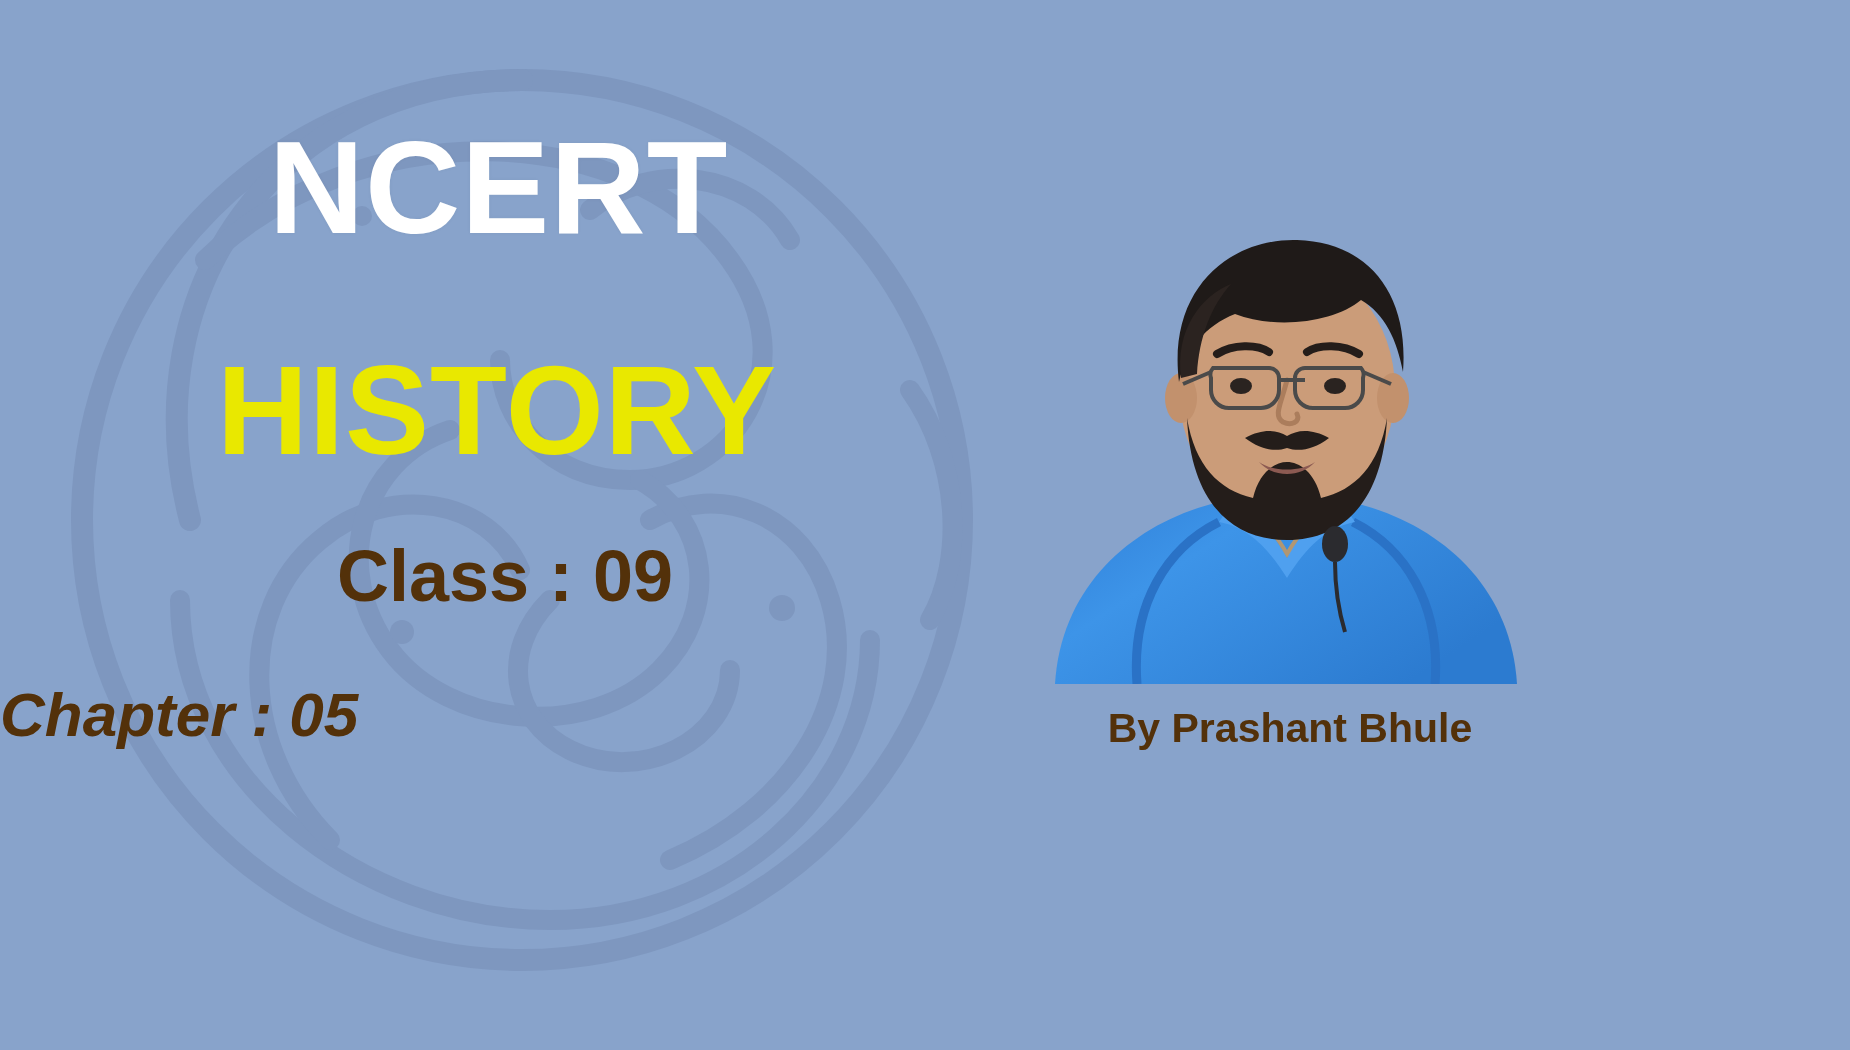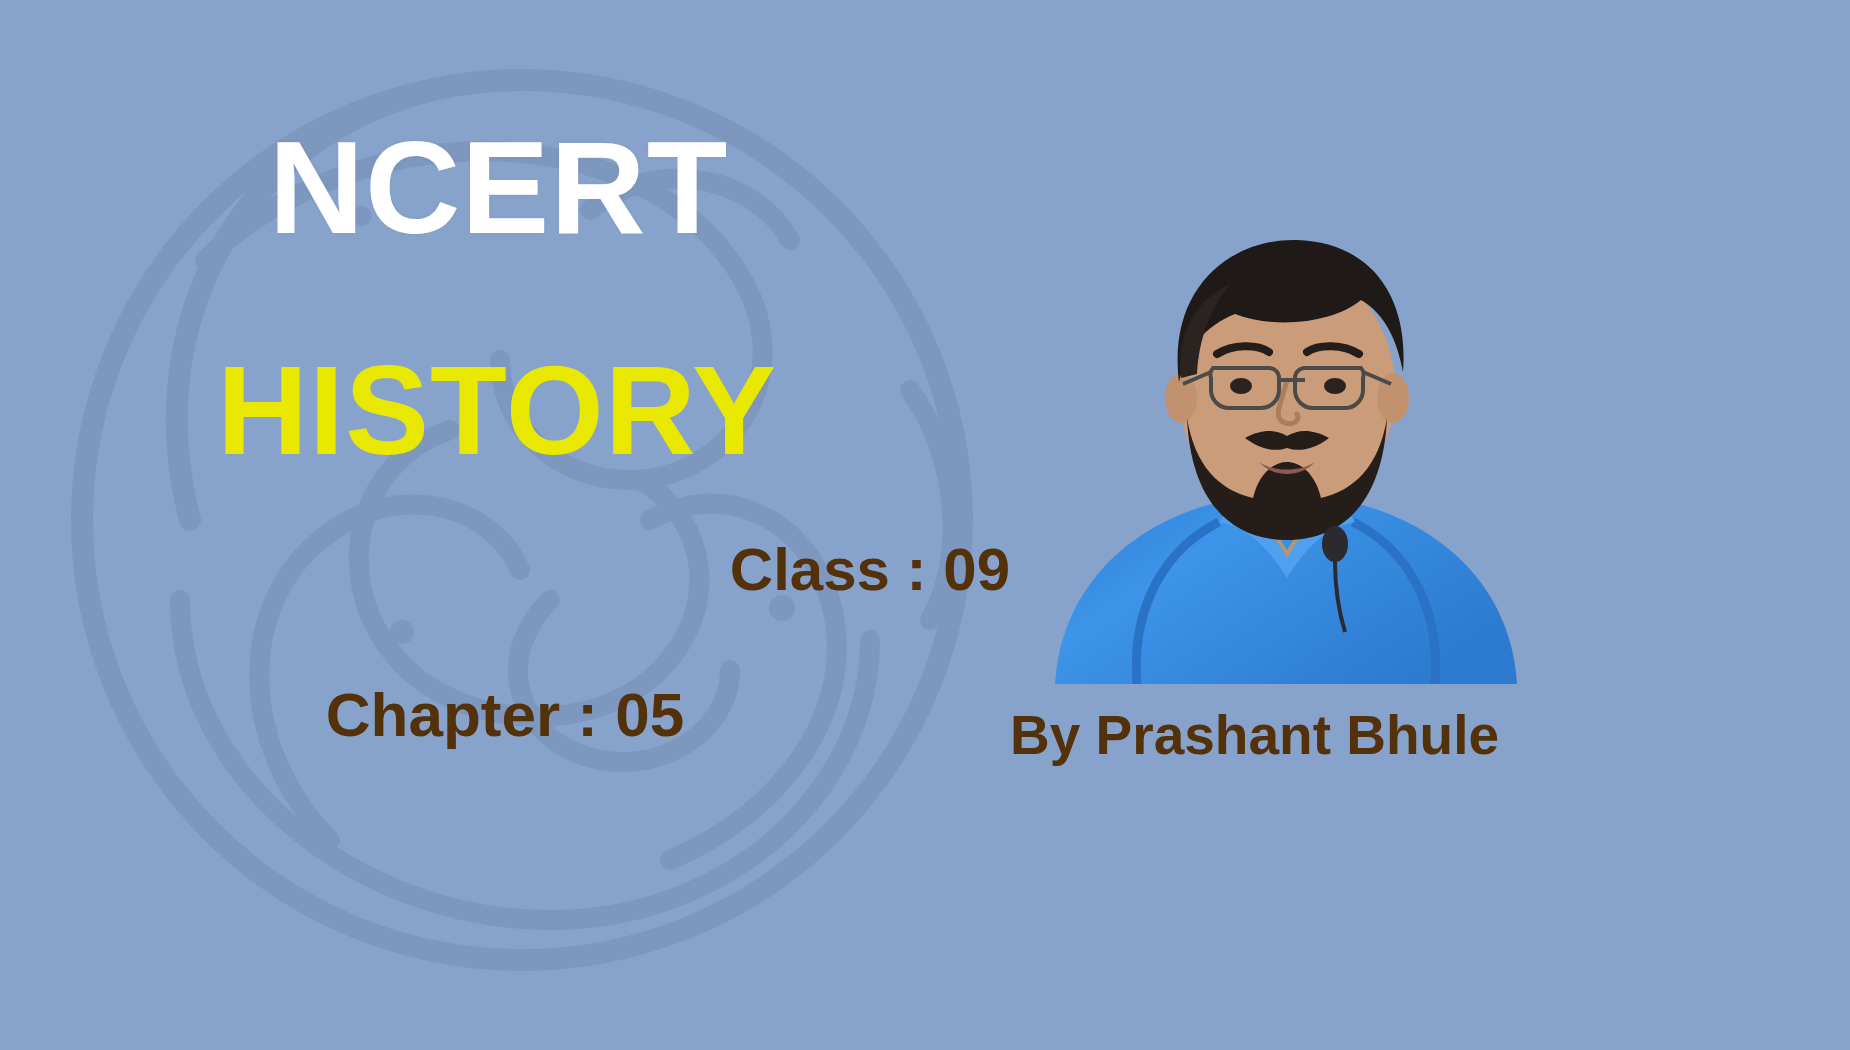--- a/index.html
+++ b/index.html
@@ -58,35 +58,35 @@
     color: #e9e800;
     font-size: 126px;
     font-weight: bold;
     letter-spacing: 1px;
     line-height: 1;
   }
   .meta-class {
     position: absolute;
     left: 0; right: 0;
     top: 540px;
-    text-align: right;
+    text-align: center;
     color: #53310a;
-    font-size: 60px;
+    font-size: 72px;
     font-weight: bold;
     line-height: 1;
   }
   .meta-chapter {
     position: absolute;
     left: 0; right: 0;
     top: 684px;
-    text-align: center;
     color: #53310a;
     font-size: 62px;
     font-weight: bold;
     line-height: 1;
+    font-style: italic;
   }
 
   
   .logo {
     position: absolute;
     right: 18px;
     top: 16px;
     width: 400px;
     height: 140px;
   }
@@ -101,23 +101,23 @@
     height: 462px;
     overflow: hidden;
   }
   .presenter svg { display: block; width: 100%; height: 100%; }
 
   .presenter-name {
     position: absolute;
     left: 1010px;
     top: 708px;
     width: 560px;
-    text-align: left;
+    text-align: center;
     color: #53310a;
-    font-size: 55px;
+    font-size: 41px;
     font-weight: bold;
     line-height: 1;
     white-space: nowrap;
   }
 </style>
 </head>
 <body>
 
 <div class="slide">
 

